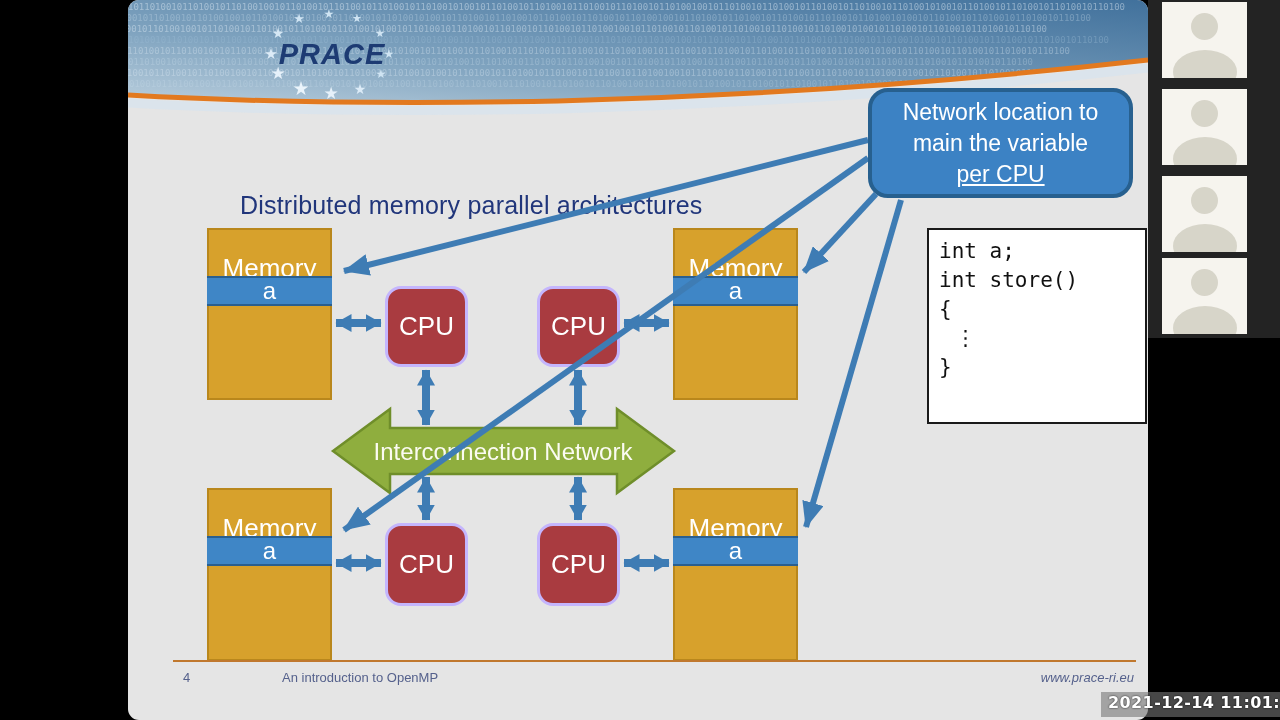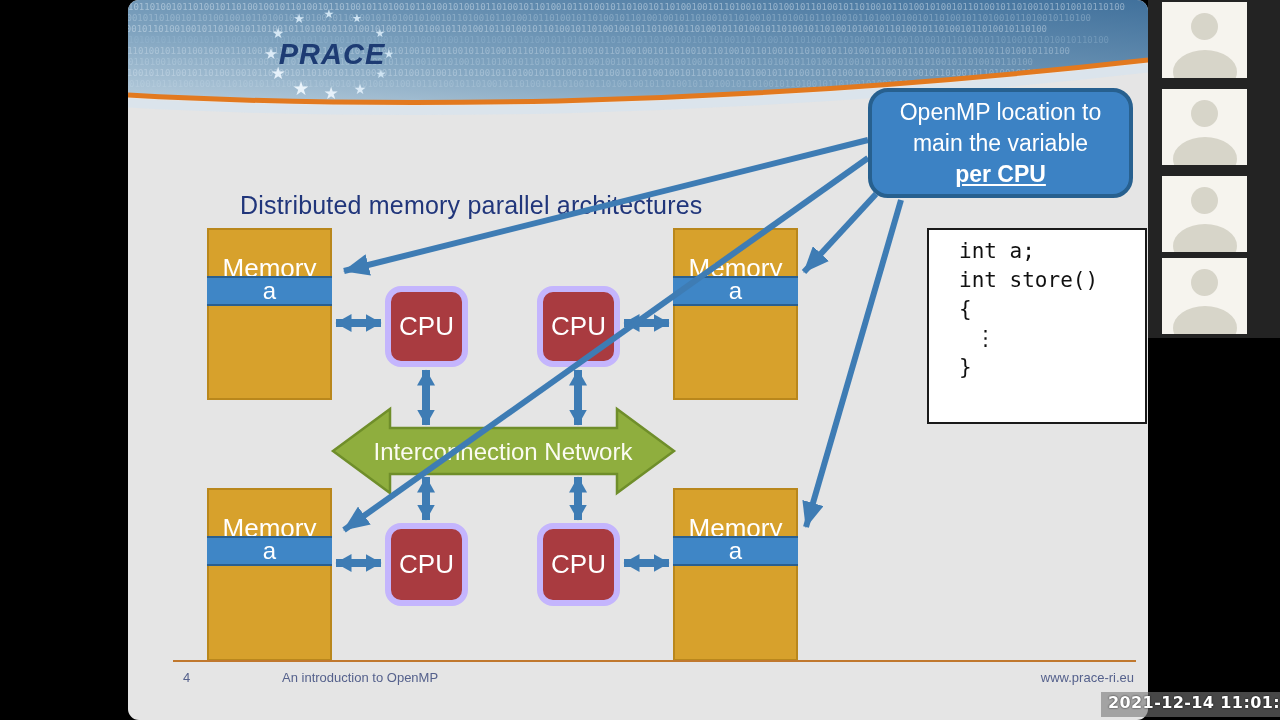--- a/index.html
+++ b/index.html
@@ -14,47 +14,47 @@
   .memory{position:absolute;width:125px;background:#d7a12c;border:2px solid #b9871c;box-sizing:border-box;}
   .memory .mlabel{margin-top:23px;text-align:center;color:#fff;font-size:26px;}
   .mem-bar{position:absolute;left:-2px;right:-2px;top:46px;height:30px;box-sizing:border-box;
            background:#3f86c6;border-top:2px solid #2a5f8f;border-bottom:2px solid #2a5f8f;
            display:flex;align-items:center;justify-content:center;color:#fff;font-size:24px;}
   .mem-tl{left:79px;top:228px;height:172px;}
   .mem-tr{left:545px;top:228px;height:172px;}
   .mem-bl{left:79px;top:488px;height:173px;}
   .mem-br{left:545px;top:488px;height:173px;}
   
-  .cpu{position:absolute;width:83px;height:81px;background:#a93b40;border:6px solid #c4b5fd;
+  .cpu{position:absolute;width:83px;height:81px;background:#a93b40;border:3px solid #c4b5fd;
        border-radius:16px;box-sizing:border-box;display:flex;align-items:center;justify-content:center;
        color:#fff;font-size:26px;}
   .cpu-tl{left:257px;top:286px;}
   .cpu-tc{left:409px;top:286px;}
   .cpu-bl{left:257px;top:523px;height:83px;}
   .cpu-bc{left:409px;top:523px;height:83px;}
   
   .code-box{position:absolute;left:799px;top:228px;width:220px;height:196px;box-sizing:border-box;
-            background:#fff;border:2px solid #1a1a1a;padding:7px 0 0 30px;
+            background:#fff;border:2px solid #1a1a1a;padding:7px 0 0 10px;
             font-family:"DejaVu Sans Mono",monospace;font-size:21px;line-height:29px;color:#111;}
   .code-box .dots{padding-left:16px;}
   
   .callout{position:absolute;left:740px;top:88px;width:265px;height:110px;box-sizing:border-box;
            background:#3c82c4;border:4px solid #27608f;border-radius:20px;z-index:6;
            display:flex;flex-direction:column;justify-content:center;align-items:center;
            color:#fff;font-size:23px;line-height:31px;}
-  .callout .emph{font-weight:bold;text-decoration:underline;}
+  .callout .emph{font-weight:normal;text-decoration:underline;}
   
   .connect-svg{position:absolute;left:0;top:0;z-index:5;pointer-events:none;}
   .net-label{font-family:"Liberation Sans",sans-serif;font-size:24px;fill:#fbfbf2;}
   
   .footer-line{position:absolute;left:45px;top:660px;width:963px;height:2px;background:#c0782e;z-index:1;}
   .footer-text{position:absolute;top:670px;font-size:13px;color:#55618c;}
   .f-page{left:55px;}
   .f-course{left:154px;}
-  .f-site{right:14px;}
+  .f-site{right:14px;font-style:italic;}
   
   .sidebar-bg{position:absolute;left:1148px;top:0;width:132px;height:338px;background:#232323;}
   .tile{position:absolute;left:1162px;width:85px;height:76px;background:#f6f4ee;overflow:hidden;}
   .tile .head{position:absolute;left:50%;top:11px;width:27px;height:27px;margin-left:-13.5px;
               border-radius:50%;background:#d7d5c9;}
   .tile .shoulders{position:absolute;left:50%;bottom:-16px;width:64px;height:44px;margin-left:-32px;
               border-radius:50%;background:#d7d5c9;}
   .t1{top:2px;} .t2{top:89px;} .t3{top:176px;} .t4{top:258px;}
   
   .timestamp{position:absolute;left:1101px;top:692px;height:24px;padding:1px 7px 0 7px;
@@ -168,21 +168,21 @@
       <line x1="298" y1="477" x2="298" y2="520" stroke="#3e7cb4" stroke-width="8" marker-start="url(#ahSm)" marker-end="url(#ahSm)"></line>
       <line x1="450" y1="477" x2="450" y2="520" stroke="#3e7cb4" stroke-width="8" marker-start="url(#ahSm)" marker-end="url(#ahSm)"></line>
 
       <line x1="740" y1="140" x2="216" y2="271" stroke="#3e7cb4" stroke-width="6" marker-end="url(#ahBig)"></line>
       <line x1="740" y1="158" x2="216" y2="530" stroke="#3e7cb4" stroke-width="6" marker-end="url(#ahBig)"></line>
       <line x1="748" y1="194" x2="676" y2="272" stroke="#3e7cb4" stroke-width="6" marker-end="url(#ahBig)"></line>
       <line x1="773" y1="200" x2="678" y2="527" stroke="#3e7cb4" stroke-width="6" marker-end="url(#ahBig)"></line>
     </svg>
 
     <div class="callout">
-      <div>OpenMP location to</div>
+      <div>Network location to</div>
       <div>main the variable</div>
       <div class="emph">per CPU</div>
     </div>
 
     <div class="footer-line"></div>
     <div class="footer-text f-page">4</div>
     <div class="footer-text f-course">An introduction to OpenMP</div>
     <div class="footer-text f-site">www.prace-ri.eu</div>
   </div>
 

